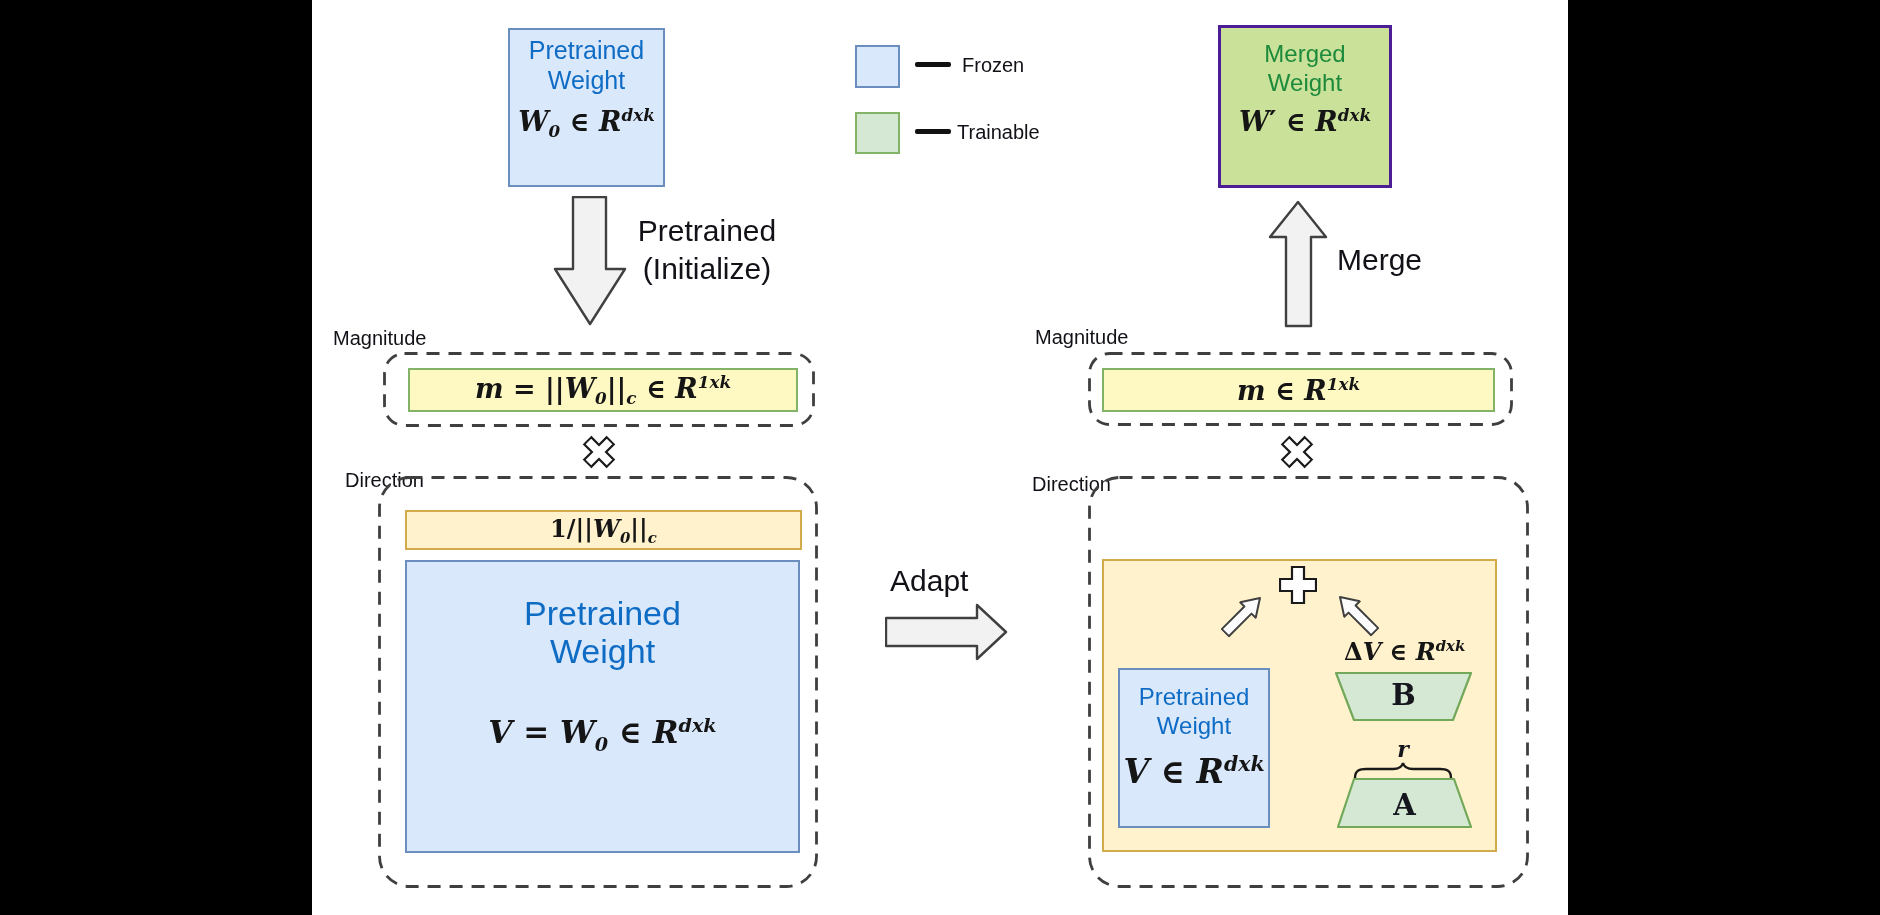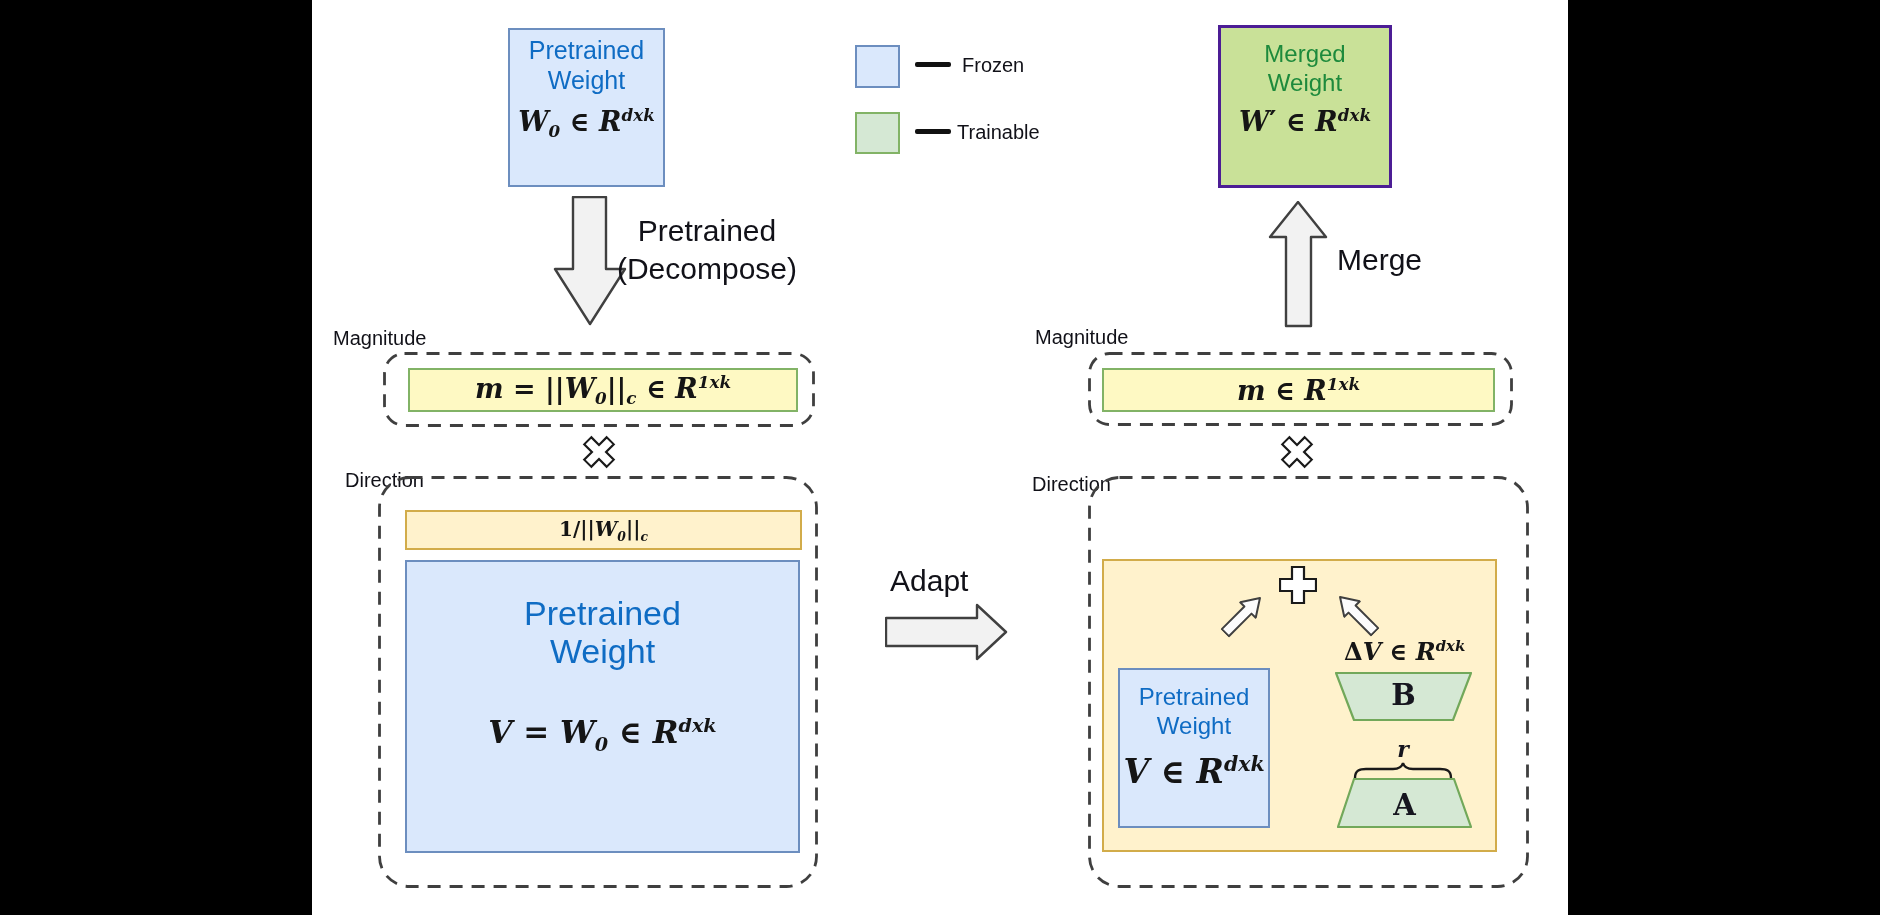--- a/index.html
+++ b/index.html
@@ -51,21 +51,21 @@
       <div>Weight</div>
     </div>
     <div class="math" style="font-size:27px;margin-top:8px"><i>W</i><span>′ ∈ </span><i>R</i><sup>dxk</sup></div>
   </div>
 
   <svg class="abs" style="left:241px;top:196px" width="74" height="130">
     <polygon points="20,1 53,1 53,73 72,73 37,128 2,73 20,73" fill="#f2f2f2" stroke="#404040" stroke-width="2.4" stroke-linejoin="round"></polygon>
   </svg>
   <div class="biglbl" style="left:300px;top:212px;width:190px;text-align:center">
     <div>Pretrained</div>
-    <div>(Decompose)</div>
+    <div>(Initialize)</div>
   </div>
 
   <svg class="abs" style="left:956px;top:201px" width="60" height="127">
     <polygon points="30,1 58,36 43,36 43,125 18,125 18,36 2,36" fill="#f2f2f2" stroke="#404040" stroke-width="2.4" stroke-linejoin="round"></polygon>
   </svg>
   <div class="biglbl" style="left:1025px;top:241px">Merge</div>
 
   <div class="lbl" style="left:21px;top:321px">Magnitude</div>
   <svg class="abs" style="left:71px;top:352px" width="432" height="75">
     <rect x="1.5" y="1.5" width="429" height="72" rx="20" fill="none" stroke="#3f3f3f" stroke-width="2.8" stroke-dasharray="13 9"></rect>
@@ -79,21 +79,21 @@
   </svg>
   <svg class="abs" style="left:968px;top:435px;transform:rotate(45deg)" width="34" height="34">
     <path d="M12,1 H22 V12 H33 V22 H22 V33 H12 V22 H1 V12 H12 Z" fill="#ffffff" stroke="#1a1a1a" stroke-width="2.2"></path>
   </svg>
 
   <div class="lbl" style="left:33px;top:463px">Direction</div>
   <svg class="abs" style="left:66px;top:476px" width="440" height="412">
     <rect x="1.5" y="1.5" width="437" height="409" rx="30" fill="none" stroke="#3f3f3f" stroke-width="2.8" stroke-dasharray="13 9"></rect>
   </svg>
   <div class="yellow-bar" style="left:93px;top:510px;width:397px;height:40px">
-    <span class="math" style="font-size:20px"><span>1/||</span><i>W</i><sub>0</sub><span>||</span><sub>c</sub></span>
+    <span class="math" style="font-size:24px"><span>1/||</span><i>W</i><sub>0</sub><span>||</span><sub>c</sub></span>
   </div>
   <div class="box blue-box" style="left:93px;top:560px;width:395px;height:293px">
     <div class="blue-t" style="font-size:34px;line-height:38px;margin-top:32px">
       <div>Pretrained</div>
       <div>Weight</div>
     </div>
     <div class="math" style="font-size:31px;margin-top:44px"><i>V</i><span> = </span><i>W</i><sub>0</sub><span> ∈ </span><i>R</i><sup>dxk</sup></div>
   </div>
 
   <div class="biglbl" style="left:578px;top:562px">Adapt</div>

